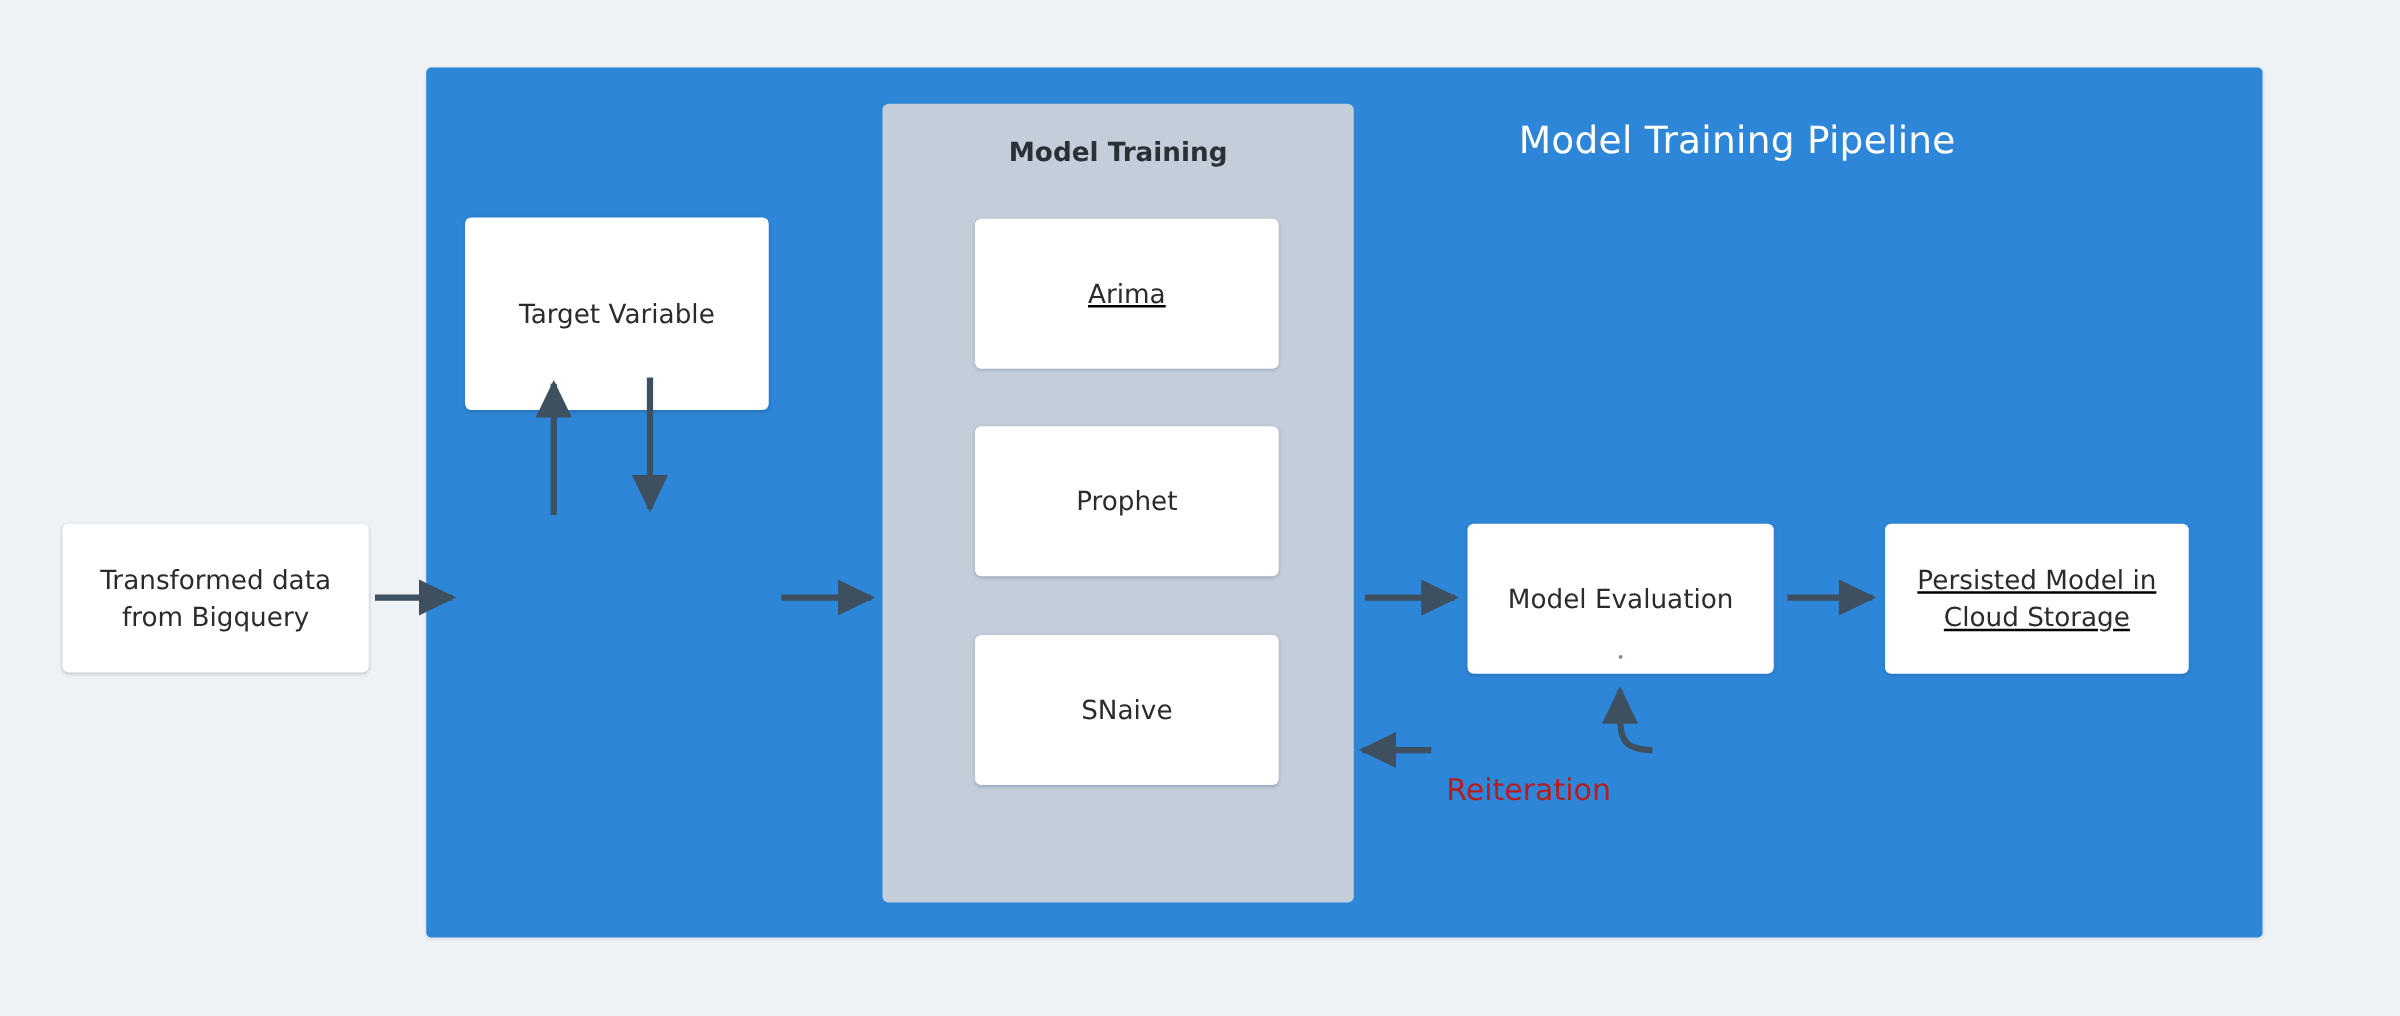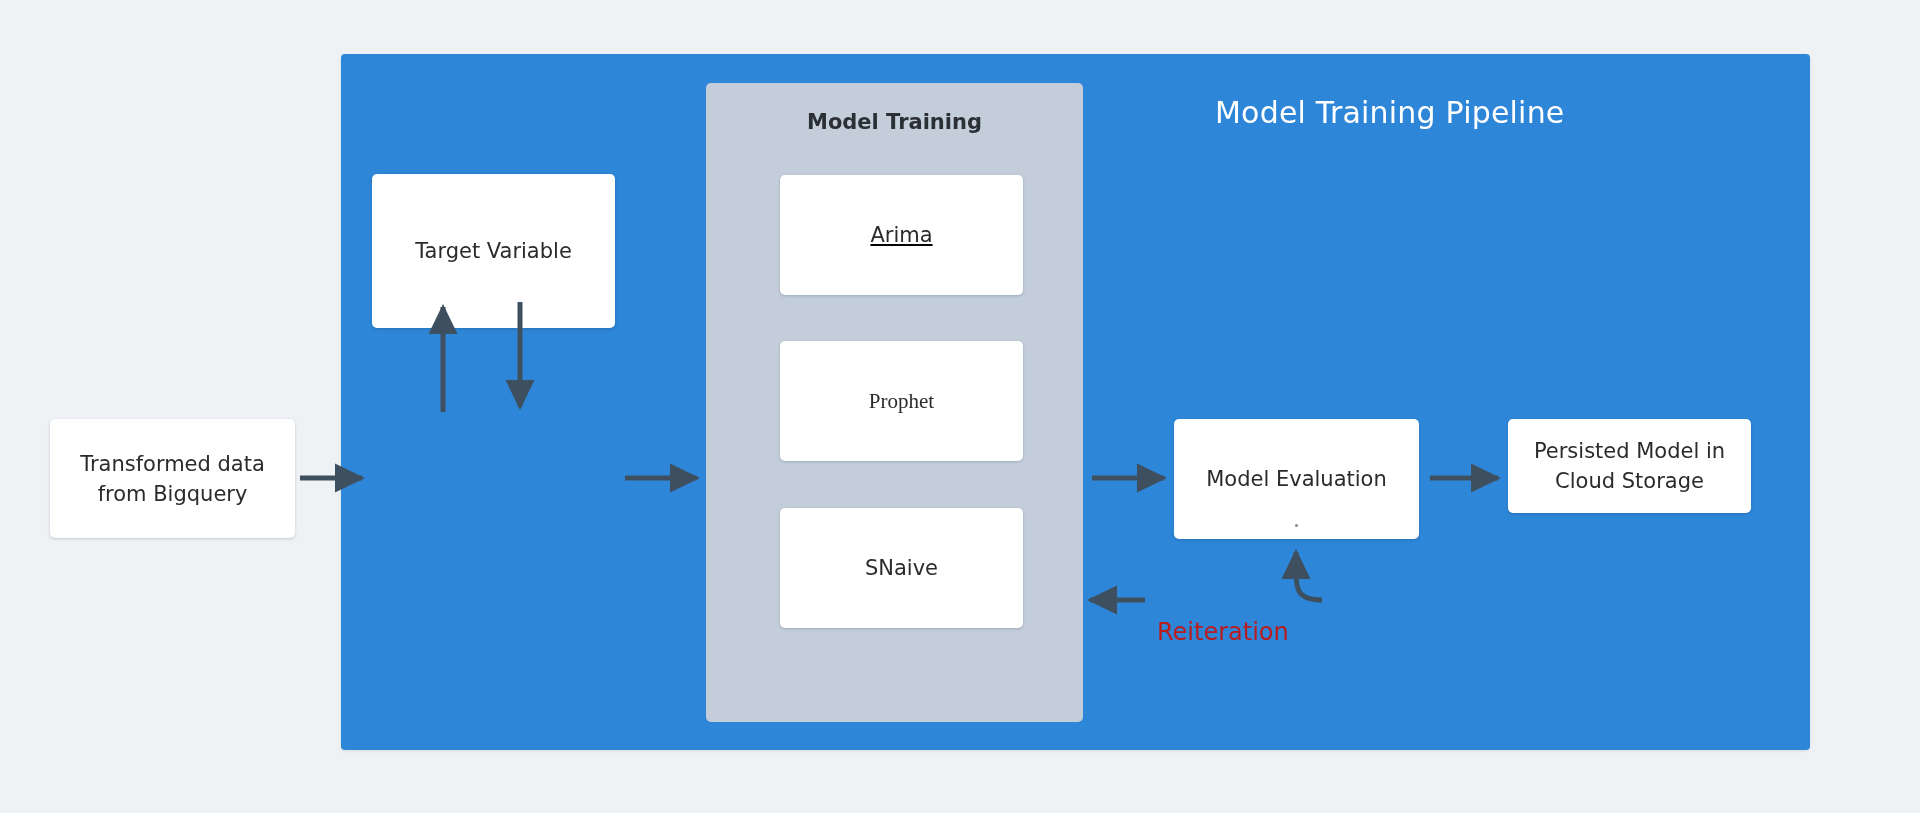--- a/index.html
+++ b/index.html
@@ -78,24 +78,24 @@
     font-size: 21px;
     line-height: 30px;
     padding: 0 10px;
   }
 
   
   #node-source        { left: 50px;  top: 419px; width: 245px; height: 119px; }
   #node-target        { left: 372px; top: 174px; width: 243px; height: 154px; }
   #node-feature       { left: 372px; top: 419px; width: 243px; height: 121px; }
   #node-arima         { left: 780px; top: 175px; width: 243px; height: 120px; text-decoration: underline; }
-  #node-prophet       { left: 780px; top: 341px; width: 243px; height: 120px; font-family: Liberation Serif, serif; }
+  #node-prophet       { left: 780px; top: 341px; width: 243px; height: 120px; }
   #node-snaive        { left: 780px; top: 508px; width: 243px; height: 120px; }
   #node-evaluation    { left: 1174px; top: 419px; width: 245px; height: 120px; }
-  #node-persisted     { left: 1508px; top: 419px; width: 243px; height: 94px; }
+  #node-persisted     { left: 1508px; top: 419px; width: 243px; height: 120px; text-decoration: underline; }
 
   
   .stray-dot {
     position: absolute;
     left: 1295px;
     top: 524px;
     width: 3px;
     height: 3px;
     border-radius: 50%;
     background: #7d8a96;

